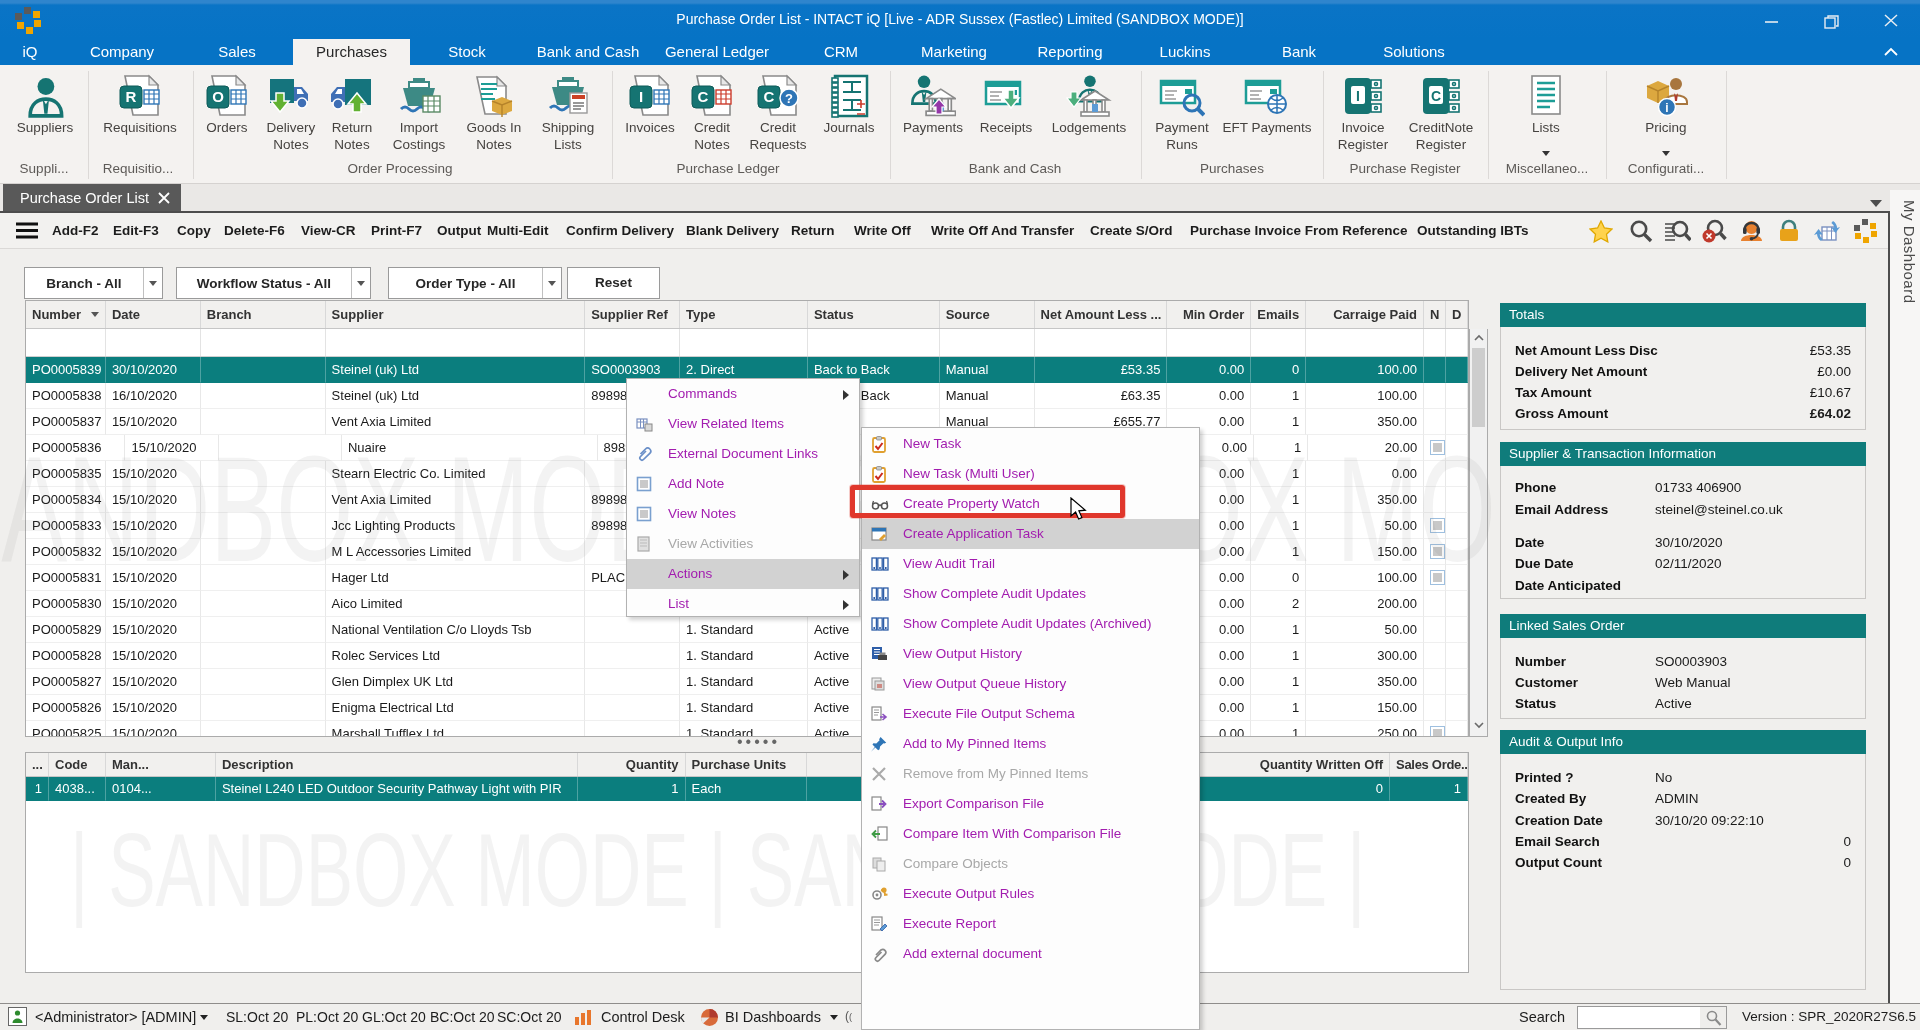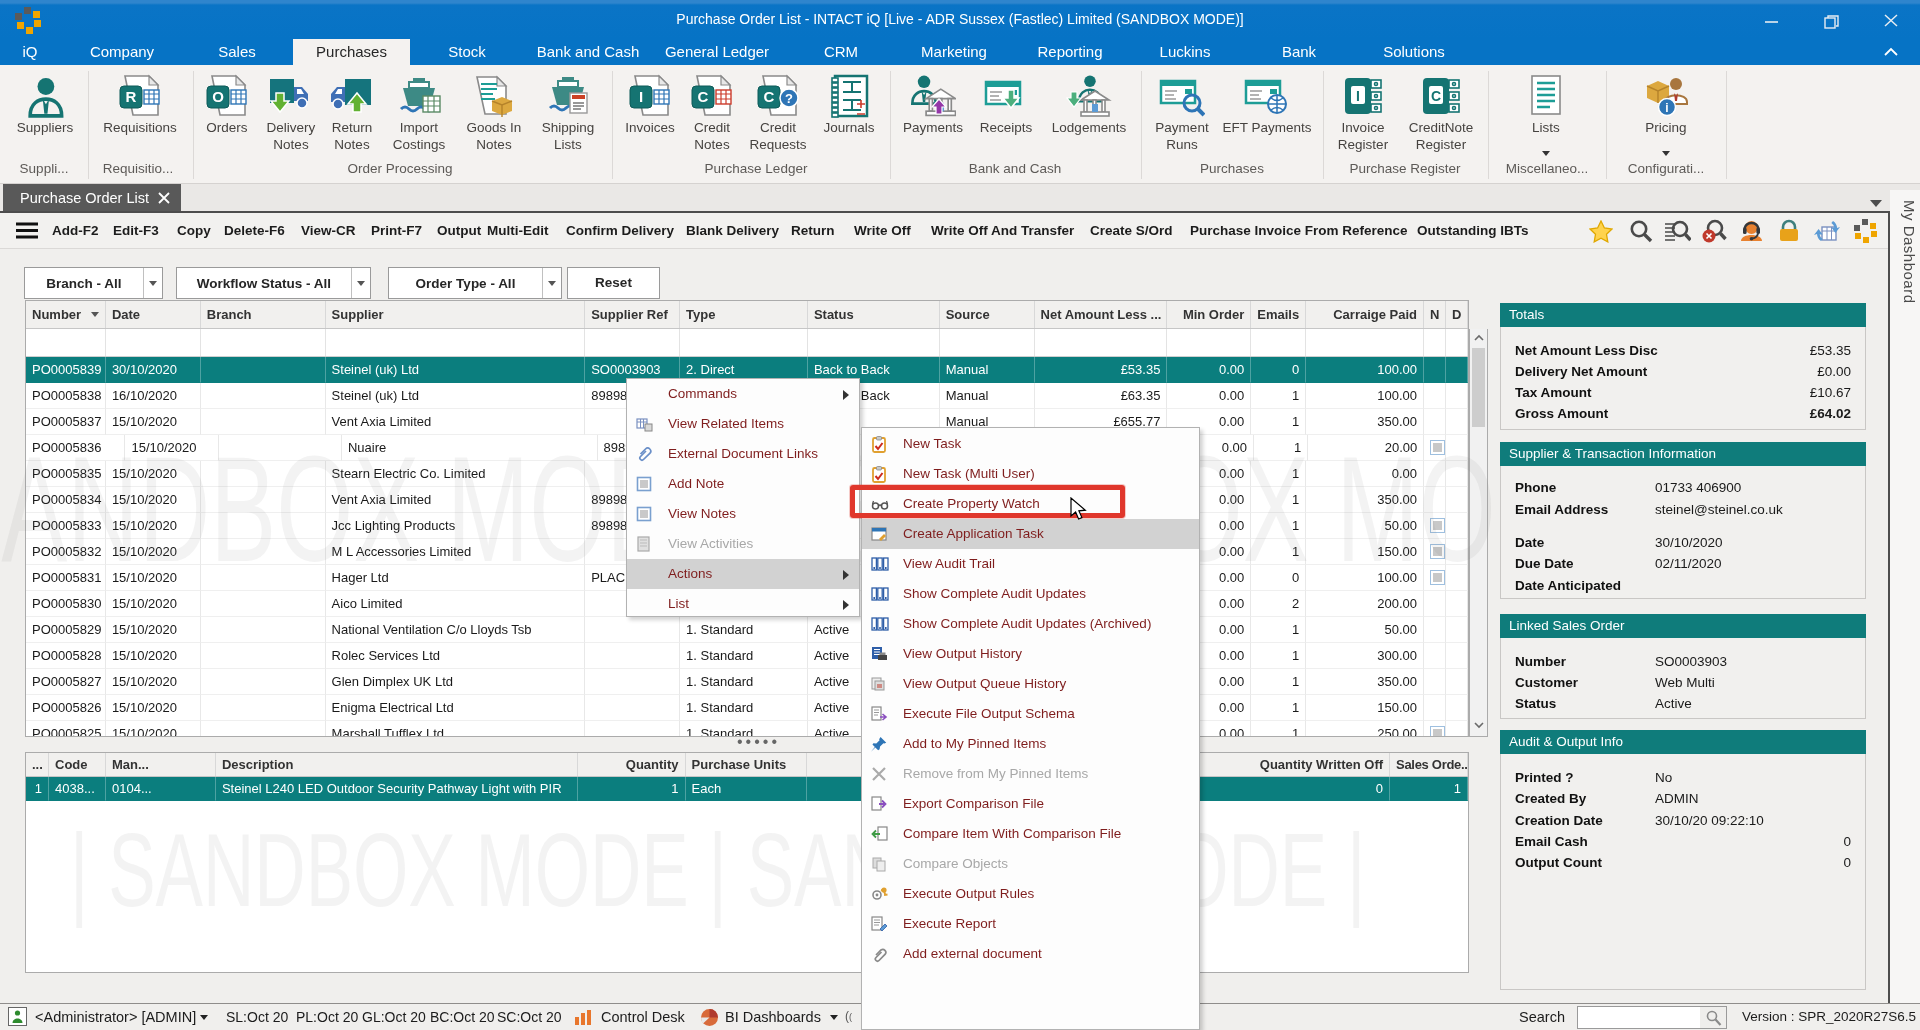--- a/index.html
+++ b/index.html
@@ -44,21 +44,21 @@
 .grow2{display:flex;height:24px}
 .grow2>div{border-right:1px solid rgba(255,255,255,.28);font-size:13px;line-height:23px;padding:0 6px;white-space:nowrap;overflow:hidden}
 .wm{color:rgba(120,120,120,.085);font-size:103px;white-space:nowrap;transform:scaleX(.66);transform-origin:0 0;letter-spacing:0;font-weight:400}
 .panel{left:1500px;width:366px;background:#f1f0ee;border:1px solid #c9c7c5}
 .phead{height:24px;background:#0f7c7b;color:#fff;font-size:13.5px;line-height:24px;padding-left:9px;margin:-1px -1px 0 -1px}
 .prow{position:absolute;left:14px;right:14px;height:21px;line-height:21px;font-size:13.5px}
 .prow b{font-weight:700;color:#111}
 .pval{position:absolute;left:140px}
 .pvr{position:absolute;right:0}
 .menu{background:#fdfdfd;border:1px solid #b2b2b2;box-shadow:3px 3px 4px rgba(0,0,0,.18);z-index:40}
-.mi{position:relative;height:30px;line-height:30px;font-size:13.5px;color:#7f1d1d;padding-left:41px;white-space:nowrap}
+.mi{position:relative;height:30px;line-height:30px;font-size:13.5px;color:#a21caf;padding-left:41px;white-space:nowrap}
 .mi svg{position:absolute;left:9px;top:7px}
 .mi .arr{position:absolute;right:10px;top:11px;width:0;height:0;border-top:5px solid transparent;border-bottom:5px solid transparent;border-left:6px solid #333}
 .dis{color:#a8a8a8}
 .hl{background:#d2d2d2}
 #redbox{left:850px;top:485px;width:275px;height:33px;border:5px solid #e0372c;border-radius:3px;z-index:60;box-shadow:0 0 0 1px rgba(224,55,44,.25)}
 #statusbar{left:0;top:1003px;width:1920px;height:27px;background:#f0efed;border-top:1px solid #8f8d8b}
 .sitem{top:0;height:26px;line-height:26px;font-size:14.5px;color:#1c1c1c;white-space:nowrap}
 #dash{left:1890px;top:190px;width:30px;height:813px;background:#f7f6f5}
 #dashtext{left:1896px;top:200px;width:22px;color:#4a4a4a;font-size:15px;writing-mode:vertical-rl;letter-spacing:.5px}
 #vline{left:1888px;top:213px;width:2px;height:790px;background:#4d4d4d}
@@ -352,21 +352,21 @@
 <div class="a rsep" style="left:612px"></div>
 <div class="a rsep" style="left:890px"></div>
 <div class="a rsep" style="left:1141px"></div>
 <div class="a rsep" style="left:1323px"></div>
 <div class="a rsep" style="left:1488px"></div>
 <div class="a rsep" style="left:1606px"></div>
 <div class="a rsep" style="left:1726px"></div>
 <div class="a rgl" style="left:4px;width:80px">Suppli...</div>
 <div class="a rgl" style="left:88px;width:100px">Requisitio...</div>
 <div class="a rgl" style="left:300px;width:200px">Order Processing</div>
-<div class="a rgl" style="left:656px;width:200px">Purchase Ledger</div>
+<div class="a rgl" style="left:628px;width:200px">Purchase Ledger</div>
 <div class="a rgl" style="left:915px;width:200px">Bank and Cash</div>
 <div class="a rgl" style="left:1157px;width:150px">Purchases</div>
 <div class="a rgl" style="left:1305px;width:200px">Purchase Register</div>
 <div class="a rgl" style="left:1482px;width:130px">Miscellaneo...</div>
 <div class="a rgl" style="left:1601px;width:130px">Configurati...</div>
 </div>
 <div id="tabstrip" class="a"></div>
 <div id="doctab" class="a"><span style="margin-left:17px">Purchase Order List</span><svg class="a" style="left:155px;top:8px" width="12" height="12">
       <path d="M1 1 L11 11 M11 1 L1 11" stroke="#fff" stroke-width="1.8"></path>
     </svg></div>
@@ -804,29 +804,29 @@
     <div class="phead">Supplier &amp; Transaction Information</div>
 <div class="prow" style="top:34px"><b>Phone</b><span class="pval" style="left:140px">01733 406900</span></div>
 <div class="prow" style="top:56px"><b>Email Address</b><span class="pval" style="left:140px">steinel@steinel.co.uk</span></div>
 <div class="prow" style="top:89px"><b>Date</b><span class="pval" style="left:140px">30/10/2020</span></div>
 <div class="prow" style="top:110px"><b>Due Date</b><span class="pval" style="left:140px">02/11/2020</span></div>
 <div class="prow" style="top:132px"><b>Date Anticipated</b><span class="pval" style="left:140px"></span></div>
 </div>
 <div class="a panel" style="top:614px;height:105px">
     <div class="phead">Linked Sales Order</div>
 <div class="prow" style="top:36px"><b>Number</b><span class="pval" style="left:140px">SO0003903</span></div>
-<div class="prow" style="top:57px"><b>Customer</b><span class="pval" style="left:140px">Web Multi</span></div>
+<div class="prow" style="top:57px"><b>Customer</b><span class="pval" style="left:140px">Web Manual</span></div>
 <div class="prow" style="top:78px"><b>Status</b><span class="pval" style="left:140px">Active</span></div>
 </div>
 <div class="a panel" style="top:730px;height:260px">
     <div class="phead">Audit &amp; Output Info</div>
 <div class="prow" style="top:36px"><b>Printed ?</b><span class="pval" style="left:140px">No</span></div>
 <div class="prow" style="top:57px"><b>Created By</b><span class="pval" style="left:140px">ADMIN</span></div>
 <div class="prow" style="top:79px"><b>Creation Date</b><span class="pval" style="left:140px">30/10/20 09:22:10</span></div>
-<div class="prow" style="top:100px"><b>Email Cash</b><span class="pvr">0</span></div>
+<div class="prow" style="top:100px"><b>Email Search</b><span class="pvr">0</span></div>
 <div class="prow" style="top:121px"><b>Output Count</b><span class="pvr">0</span></div>
 </div>
 <div class="menu a" style="left:626px;top:378px;width:234px;height:239px">
 <div class="mi">Commands<span class="arr"></span></div>
 <div class="mi"><svg width="17" height="16" viewBox="0 0 17 16">
         <rect x="1" y="3" width="10" height="9" fill="#fff" stroke="#7a90c0" stroke-width="1.2"></rect>
         <path d="M1 6 h10 M4.5 3 v9 M7.5 3 v9" stroke="#7a90c0" stroke-width="1"></path>
         <rect x="9" y="8" width="7" height="7" fill="#d9d9d9" stroke="#888" stroke-width="1"></rect>
       </svg>View Related Items</div>
 <div class="mi"><svg width="16" height="16" viewBox="0 0 16 16">

